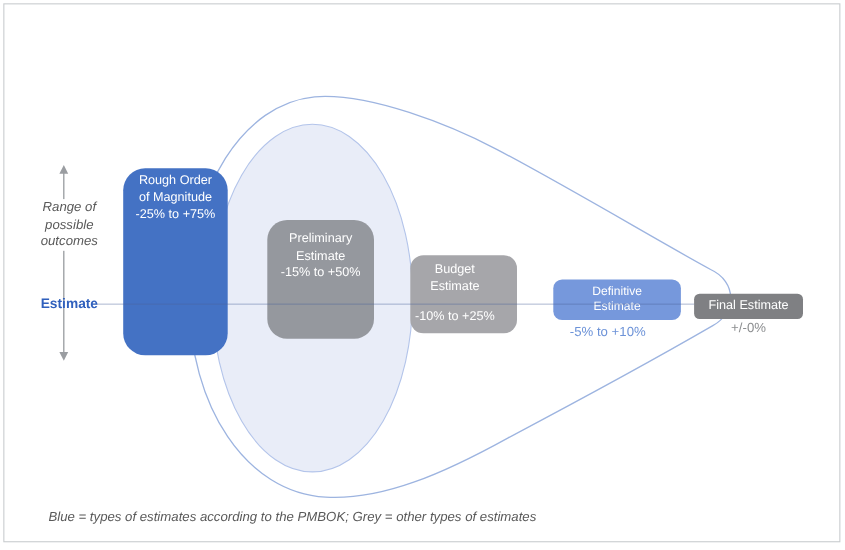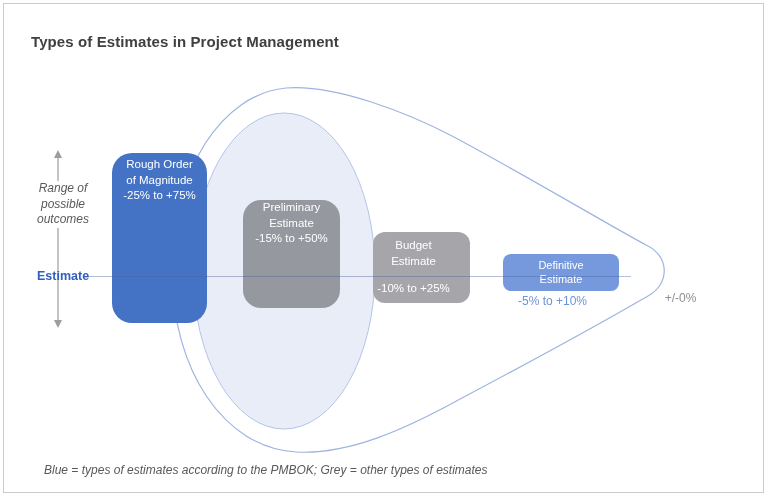--- a/index.html
+++ b/index.html
@@ -15,21 +15,21 @@
     position:absolute; left:31px; top:33px; font-size:15px; font-weight:bold;
     color:#3f4042; letter-spacing:0.1px; z-index:6;
   }
   svg.layer { position:absolute; left:0; top:0; z-index:1; }
 
   .box { position:absolute; color:#ffffff; text-align:center; z-index:2;
          font-size:11.5px; line-height:15.5px; }
   .box-rom { left:112px; top:153px; width:95px; height:170px; border-radius:20px;
              background:#4472c4; padding-top:4px; box-sizing:border-box; }
   .box-preliminary { left:243px; top:200px; width:97px; height:108px; border-radius:18px;
-             background:#95989e; box-sizing:border-box; }
+             background:#95989e; padding-top:10px; box-sizing:border-box; }
   .box-budget { left:373px; top:232px; width:97px; height:71px; border-radius:12px;
              background:#a6a6aa; box-sizing:border-box;
              display:flex; flex-direction:column; justify-content:space-between;
              padding:6px 16px 7px 0; }
   .box-definitive { left:503px; top:254px; width:116px; height:37px; border-radius:8px;
              background:#7698dc; font-size:11px; line-height:14px; padding-top:4px;
              box-sizing:border-box; }
   .box-final { left:631px; top:267px; width:99px; height:23px; border-radius:5px;
              background:#7f8083; line-height:23px; }
 
@@ -55,21 +55,20 @@
     color:#595959; font-size:12px; z-index:6;
   }
 </style>
 </head>
 <body>
 
 <div class="canvas">
 
   <div class="frame"></div>
 
-  <div class="page-title">Types of Estimates in Project Management</div>
 
   <svg class="layer" width="768" height="500" viewBox="0 0 768 500">
 
     <path d="M 286 88
              C 222 94, 172 170, 172 270
              C 172 370, 224 448, 296 452
              C 348 455, 404 430, 462 398
              C 530 362, 610 318, 648 296
              C 670 284, 670 256, 646 245
              C 600 220, 520 172, 452 136
@@ -110,19 +109,22 @@
     </div>
     <div>-10% to +25%</div>
   </div>
 
   <div class="box box-definitive">
     <div>Definitive</div>
     <div>Estimate</div>
   </div>
   <div class="range-below range-definitive">-5% to +10%</div>
 
+  <div class="box box-final">
+    <div>Final Estimate</div>
+  </div>
   <div class="range-below range-final">+/-0%</div>
 
   <div class="estimate-line"></div>
 
   <div class="caption">Blue = types of estimates according to the PMBOK; Grey = other types of estimates</div>
 
 </div>
 
 </body></html>

